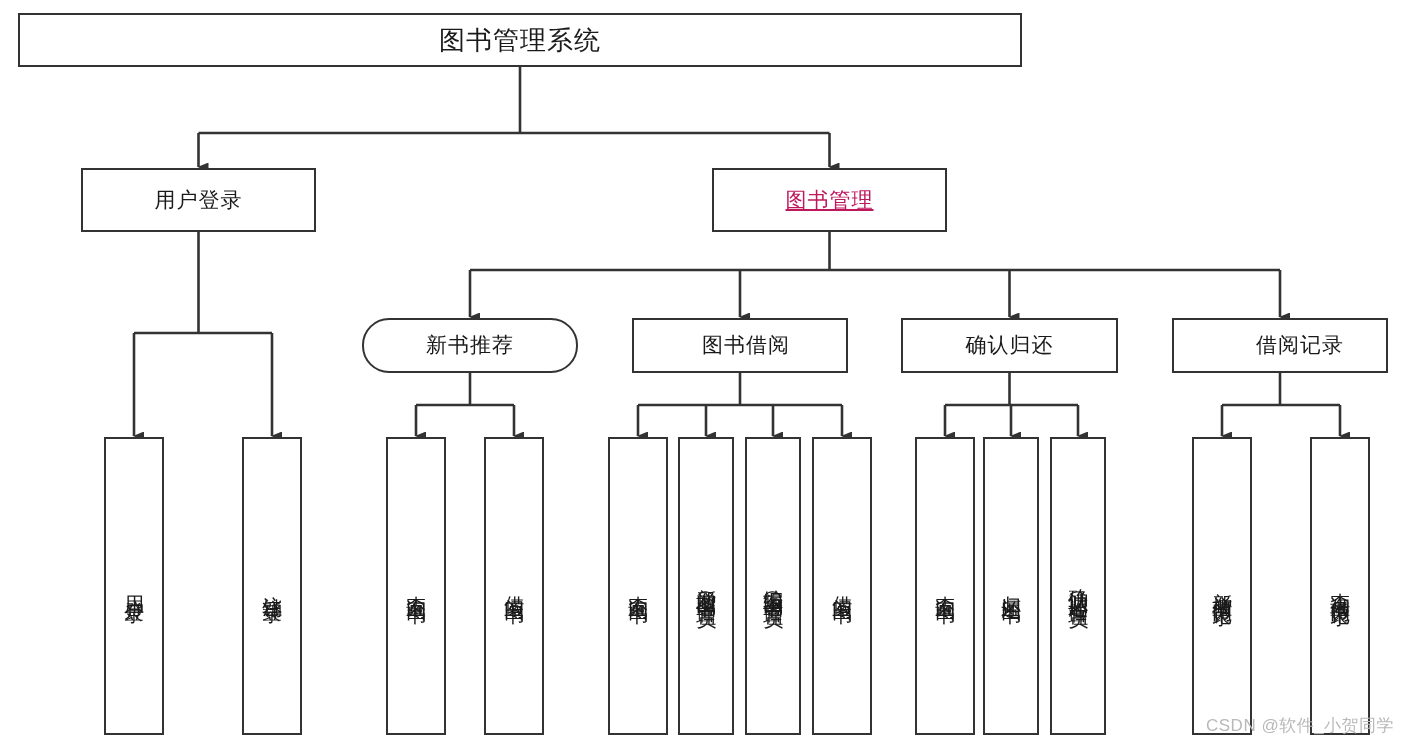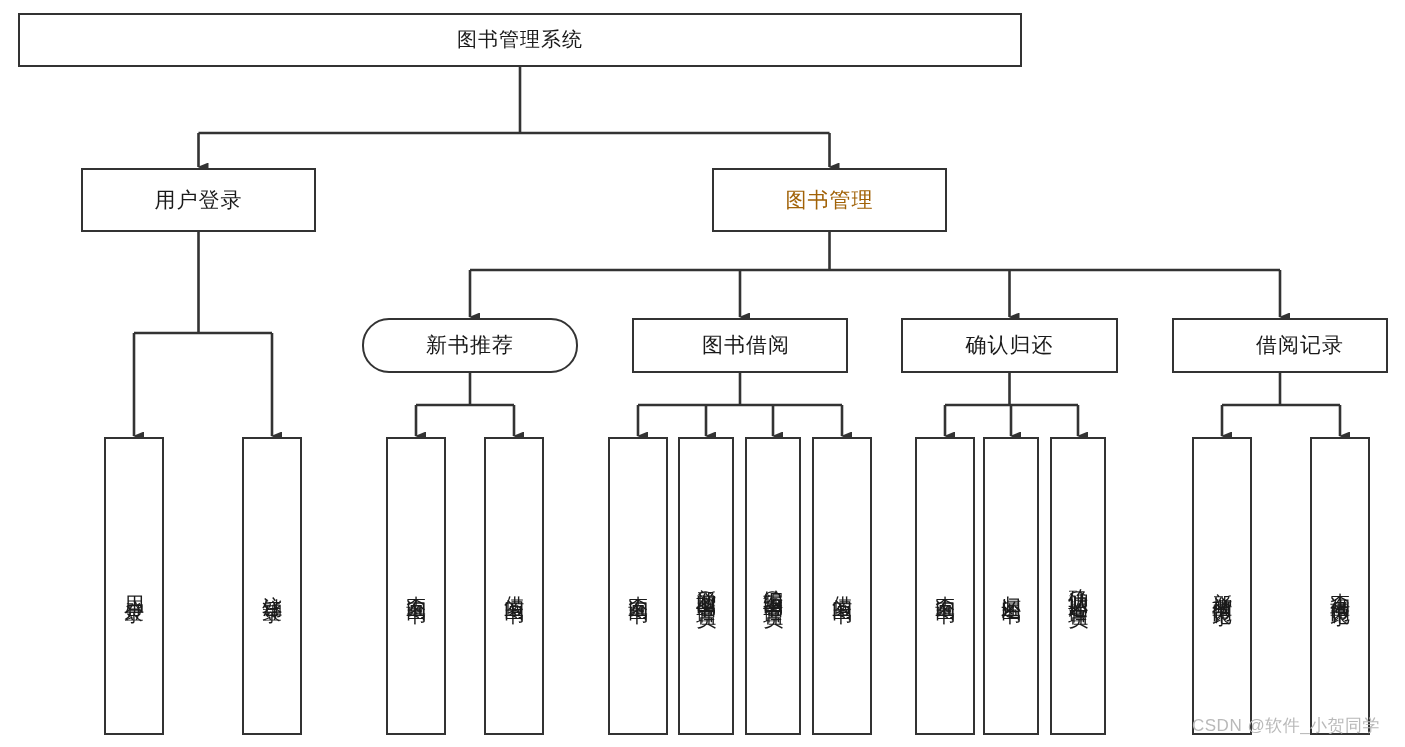--- a/index.html
+++ b/index.html
@@ -46,28 +46,29 @@
     text-align: center;
   }
   .node.vertical .label {
     writing-mode: vertical-rl;
     text-orientation: upright;
     letter-spacing: 3px;
     font-size: 20px;
     white-space: normal;
     max-height: 100%;
   }
-  .node.root .label { font-size: 20px; }
+  .node.root .label { font-size: 26px; }
   .watermark {
     position: absolute;
     color: #b9b9b9;
     font-size: 17px;
     letter-spacing: 0.5px;
     white-space: nowrap;
     user-select: none;
+    margin-left: 14px;
   }
 </style>
 </head>
 <body>
 
 <div id="diagram-root">
   <svg class="wires" viewBox="0 0 1405 747" xmlns="http://www.w3.org/2000/svg">
     <defs>
       <marker id="arrowhead" markerWidth="9" markerHeight="11" refX="4.5" refY="10" orient="auto" markerUnits="userSpaceOnUse">
         <path d="M0,0 L9,0 L4.5,11 Z" fill="#333333"></path>
@@ -110,21 +111,21 @@
       </g>
   </svg>
   <div id="node-layer">
       <div class="node root" style="left: 18px; top: 13px; width: 1004px; height: 54px; border-color: rgb(51, 51, 51); background: rgb(255, 255, 255);">
         <span class="label" style="color: rgb(26, 26, 26);">图书管理系统</span>
       </div>
       <div class="node" style="left: 81px; top: 168px; width: 235px; height: 64px; border-color: rgb(51, 51, 51); background: rgb(255, 255, 255);">
         <span class="label" style="color: rgb(26, 26, 26);">用户登录</span>
       </div>
       <div class="node" style="left: 712px; top: 168px; width: 235px; height: 64px; border-color: rgb(51, 51, 51); background: rgb(255, 255, 255);">
-        <span class="label" style="color: #a16207;">图书管理</span>
+        <span class="label" style="color: #be185d; text-decoration: underline;">图书管理</span>
       </div>
       <div class="node" style="left: 362px; top: 318px; width: 216px; height: 55px; border-color: rgb(51, 51, 51); background: rgb(255, 255, 255); border-radius: 27px;">
         <span class="label" style="color: rgb(26, 26, 26);">新书推荐</span>
       </div>
       <div class="node" style="left: 632px; top: 318px; width: 216px; height: 55px; border-color: rgb(51, 51, 51); background: rgb(255, 255, 255); padding-left: 12px;">
         <span class="label" style="color: rgb(26, 26, 26);">图书借阅</span>
       </div>
       <div class="node" style="left: 901px; top: 318px; width: 217px; height: 55px; border-color: rgb(51, 51, 51); background: rgb(255, 255, 255);">
         <span class="label" style="color: rgb(26, 26, 26);">确认归还</span>
       </div>

